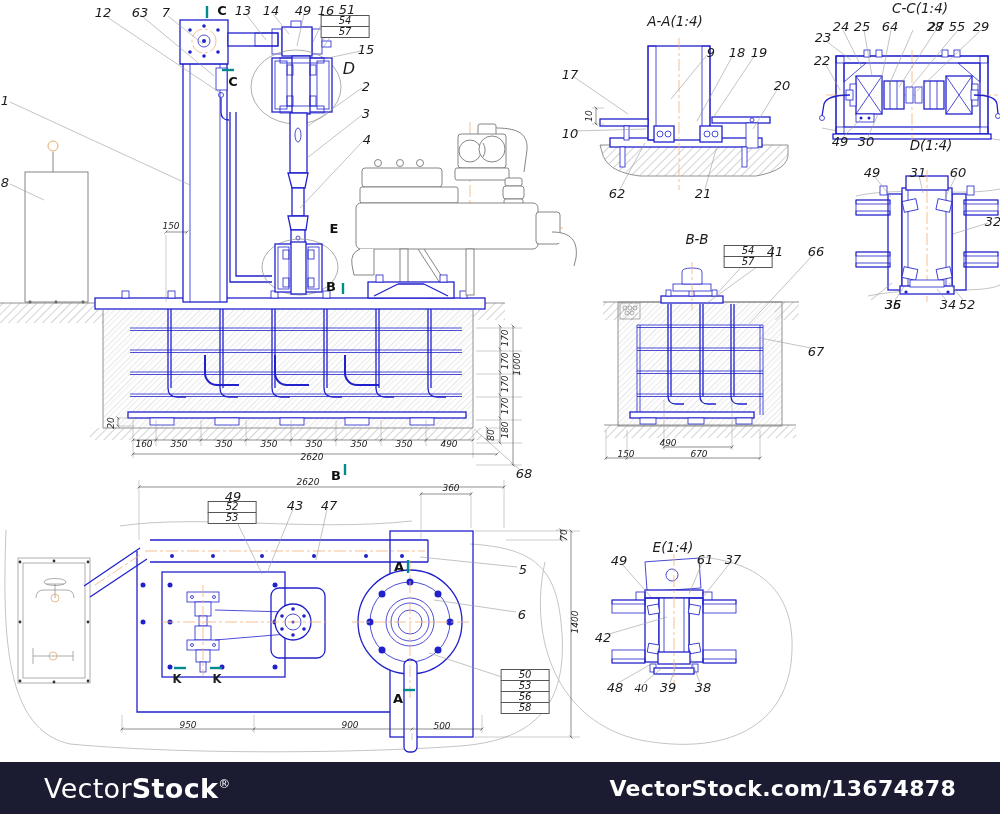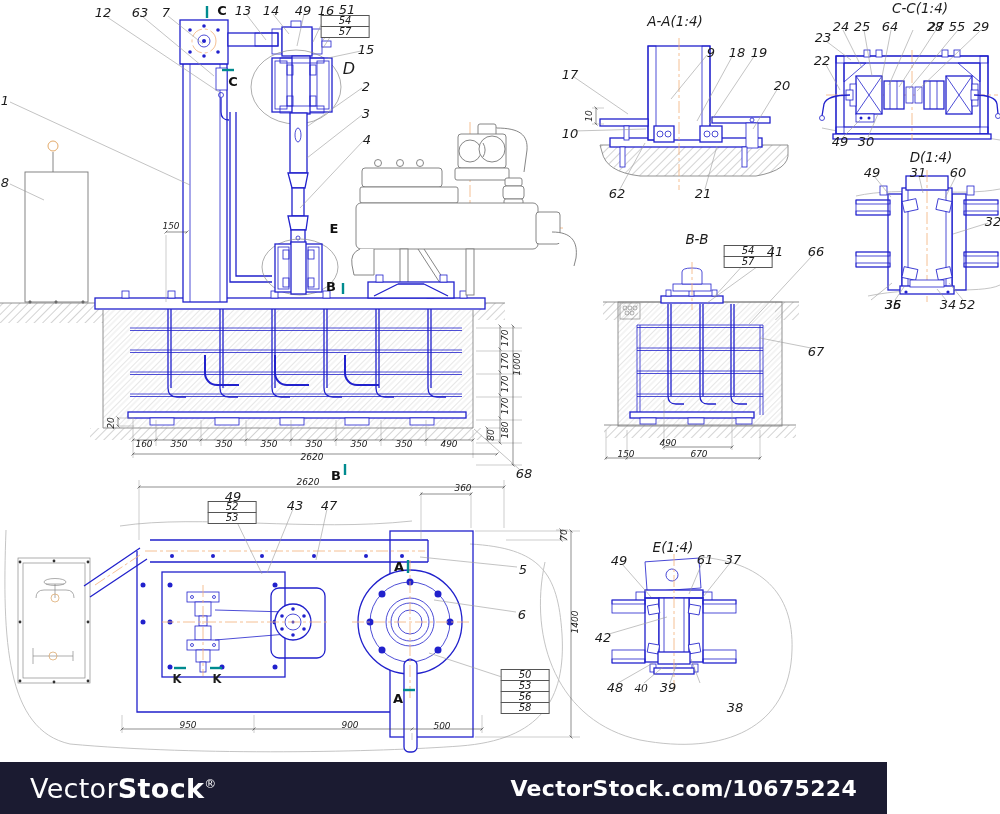--- a/index.html
+++ b/index.html
@@ -9,23 +9,23 @@
   #labels-layer{position:absolute;left:0;top:0;width:1000px;height:762px;pointer-events:none;}
   .lbl{position:absolute;transform:translate(-50%,-50%);color:#1c1c1c;font-style:italic;
        white-space:nowrap;line-height:1;}
   .co{font-size:13px;}
   .co-box{font-size:10px;border:1px solid #555;padding:0 17px;background:#fff;}
   .dim{font-size:9px;color:#222;}
   .title{font-size:13.5px;}
   .marker{font-style:normal;font-size:13px;font-weight:600;color:#111;}
   .marker-big{font-size:16px;}
   .marker-k{font-style:normal;font-size:11.5px;font-weight:600;}
-  .wm-bar{position:absolute;left:0;top:762px;width:887px;height:52px;background:#1b1b31;
+  .wm-bar{position:absolute;left:0;top:762px;width:1000px;height:52px;background:#1b1b31;
           display:flex;align-items:center;justify-content:space-between;
-          padding:0 30px;box-sizing:border-box;}
+          padding:0 44px;box-sizing:border-box;}
   .wm-left{color:#fff;font-size:27px;letter-spacing:.3px;}
   .wm-light{font-weight:400;}
   .wm-bold{font-weight:700;}
   .wm-reg{font-size:12px;vertical-align:super;}
   .wm-right{color:#fff;font-size:22px;font-weight:600;letter-spacing:.3px;}
   
   .b1{stroke:#2121cc;stroke-width:1.3;fill:none;}
   .b1w{stroke:#2121cc;stroke-width:1.3;fill:#fff;}
   .b0{stroke:#2121cc;stroke-width:0.8;fill:none;}
   .b0w{stroke:#2121cc;stroke-width:0.8;fill:#fff;}
@@ -635,21 +635,21 @@
       <span class="lbl co" style="left: 822px; top: 60px;">22</span>
       <span class="lbl co" style="left: 841px; top: 26px;">24</span>
       <span class="lbl co" style="left: 862px; top: 26px;">25</span>
       <span class="lbl co" style="left: 890px; top: 26px; font-style: italic;">64</span>
       <span class="lbl co" style="left: 912px; top: 26px; margin-left: 24px;">27</span>
       <span class="lbl co" style="left: 935px; top: 26px;">28</span>
       <span class="lbl co" style="left: 957px; top: 26px;">55</span>
       <span class="lbl co" style="left: 981px; top: 26px;">29</span>
       <span class="lbl co" style="left: 840px; top: 141px;">49</span>
       <span class="lbl co" style="left: 866px; top: 141px;">30</span>
-      <span class="lbl title" style="left: 931px; top: 158px;">D(1:4)</span>
+      <span class="lbl title" style="left: 931px; top: 146px;">D(1:4)</span>
       <span class="lbl co" style="left: 872px; top: 172px;">49</span>
       <span class="lbl co" style="left: 918px; top: 172px;">31</span>
       <span class="lbl co" style="left: 958px; top: 172px;">60</span>
       <span class="lbl co" style="left: 993px; top: 221px;">32</span>
       <span class="lbl co" style="left: 869px; top: 304px; margin-left: 24px;">36</span>
       <span class="lbl co" style="left: 893px; top: 304px;">35</span>
       <span class="lbl co" style="left: 948px; top: 304px;">34</span>
       <span class="lbl co" style="left: 967px; top: 304px;">52</span>
       <span class="lbl title" style="left: 697px; top: 240px;">B-B</span>
       <span class="lbl co-box" style="left: 748px; top: 251px;">54</span>
@@ -661,43 +661,43 @@
       <span class="lbl dim" style="left: 626px; top: 454px;">150</span>
       <span class="lbl dim" style="left: 699px; top: 454px;">670</span>
       <span class="lbl title" style="left: 673px; top: 548px;">E(1:4)</span>
       <span class="lbl co" style="left: 619px; top: 560px;">49</span>
       <span class="lbl co" style="left: 705px; top: 559px;">61</span>
       <span class="lbl co" style="left: 733px; top: 559px; font-style: italic;">37</span>
       <span class="lbl co" style="left: 603px; top: 637px;">42</span>
       <span class="lbl co" style="left: 615px; top: 687px;">48</span>
       <span class="lbl co" style="left: 641px; top: 687px; font-family: Liberation Serif, serif;">40</span>
       <span class="lbl co" style="left: 668px; top: 687px;">39</span>
-      <span class="lbl co" style="left: 703px; top: 707px; margin-left: 32px;">38</span>
+      <span class="lbl co" style="left: 703px; top: 687px;">38</span>
       <span class="lbl dim" style="left: 308px; top: 482px;">2620</span>
       <span class="lbl co" style="left: 233px; top: 496px;">49</span>
       <span class="lbl co-box" style="left: 232px; top: 507px;">52</span>
       <span class="lbl co-box" style="left: 232px; top: 518px;">53</span>
       <span class="lbl co" style="left: 295px; top: 505px;">43</span>
       <span class="lbl co" style="left: 329px; top: 505px;">47</span>
-      <span class="lbl dim" style="left: 463px; top: 488px;">360</span>
+      <span class="lbl dim" style="left: 451px; top: 488px;">360</span>
       <span class="lbl dim" style="left: 564px; top: 535px; transform: translate(-50%, -50%) rotate(-90deg);">70</span>
       <span class="lbl co" style="left: 523px; top: 569px;">5</span>
       <span class="lbl co" style="left: 522px; top: 614px;">6</span>
       <span class="lbl dim" style="left: 575px; top: 622px; transform: translate(-50%, -50%) rotate(-90deg);">1400</span>
       <span class="lbl co-box" style="left: 525px; top: 675px;">50</span>
       <span class="lbl co-box" style="left: 525px; top: 686px;">53</span>
       <span class="lbl co-box" style="left: 525px; top: 697px;">56</span>
       <span class="lbl co-box" style="left: 525px; top: 708px;">58</span>
       <span class="lbl marker" style="left: 399px; top: 566px;">A</span>
       <span class="lbl marker" style="left: 398px; top: 698px;">A</span>
       <span class="lbl marker-k" style="left: 177px; top: 680px;">K</span>
       <span class="lbl marker-k" style="left: 217px; top: 680px;">K</span>
       <span class="lbl dim" style="left: 188px; top: 725px;">950</span>
       <span class="lbl dim" style="left: 350px; top: 725px;">900</span>
       <span class="lbl dim" style="left: 442px; top: 726px;">500</span>
     </div>
 
 <div class="wm-bar">
   <div class="wm-left"><span class="wm-light">Vector</span><span class="wm-bold">Stock</span><span class="wm-reg">®</span></div>
-  <div class="wm-right">VectorStock.com/10675224</div>
+  <div class="wm-right">VectorStock.com/13674878</div>
 </div>
 
 </div>
 
 </body></html>

